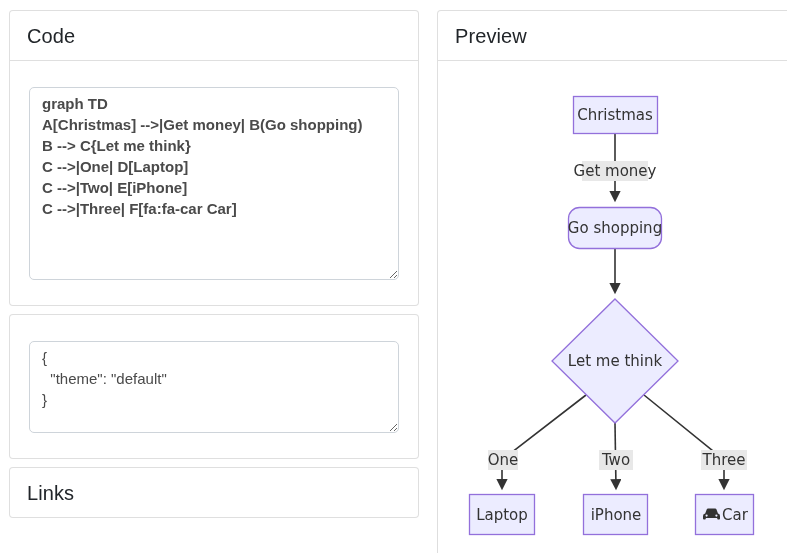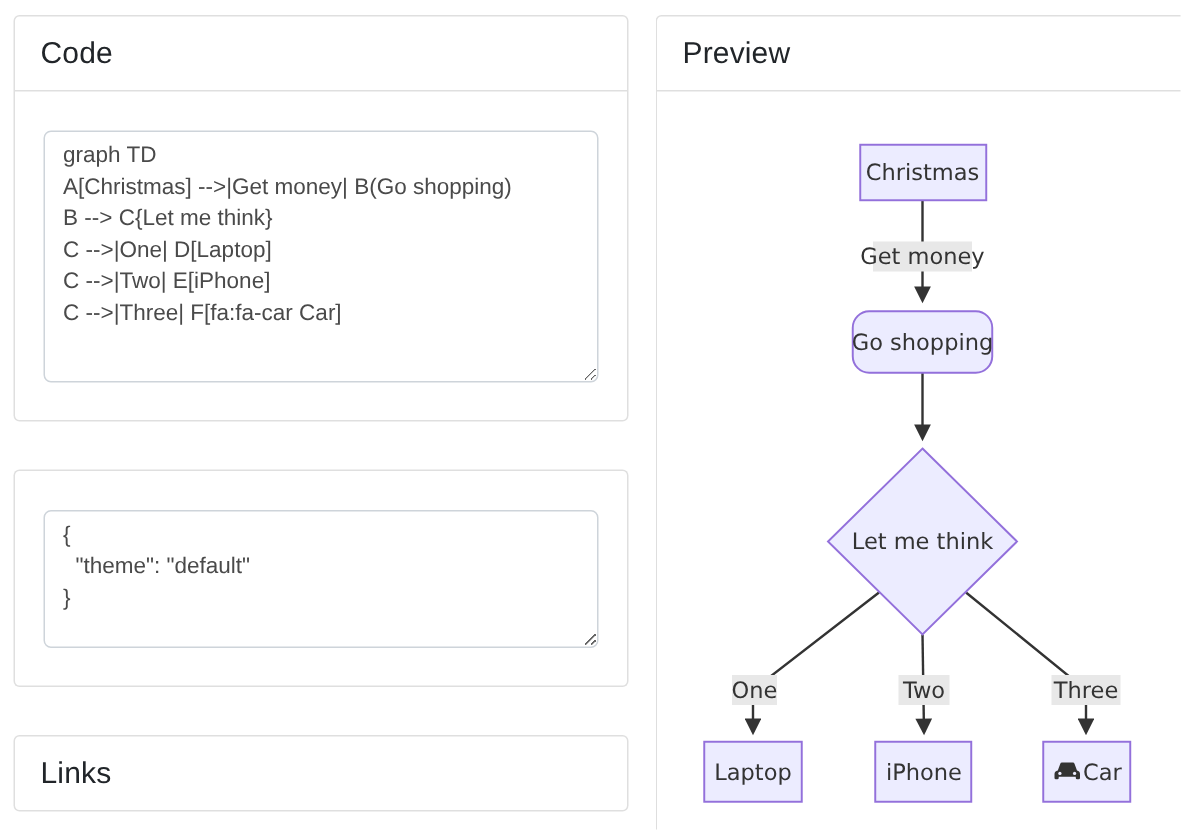--- a/index.html
+++ b/index.html
@@ -16,21 +16,21 @@
     padding: 10px 0 0 9px;
     align-items: flex-start;
   }
   .col-left { width: 410px; margin-right: 18px; flex: none; }
   .col-right { width: 380px; flex: none; }
 
   .card {
     background: #fff;
     border: 1px solid rgba(0,0,0,0.125);
     border-radius: 4px;
-    margin-bottom: 32px;
+    margin-bottom: 8px;
   }
   .card-header {
     padding: 14px 17px 12px 17px;
     border-bottom: 1px solid rgba(0,0,0,0.125);
     font-size: 20px;
     font-weight: 500;
     color: #212529;
     letter-spacing: 0.1px;
   }
   .card-body { padding: 25px 19px; }
@@ -43,21 +43,21 @@
     padding: 5px 12px;
     font-family: "Liberation Sans", "DejaVu Sans", sans-serif;
     font-size: 15px;
     line-height: 21px;
     color: #4a4a4a;
     resize: both;
     outline: none;
     overflow: auto;
     background: #fff;
   }
-  #code-textarea { height: 168px; }
+  #code-textarea { height: 193px; font-weight: bold; }
   #config-textarea { height: 92px; }
 
   .card-code .card-body,
   .card-config .card-body { padding: 26px 19px 25px 19px; }
 
   .card-links { margin-bottom: 0; }
   .card-links .card-header { border-bottom: none; }
 
   .card-preview {
     height: 560px; 

